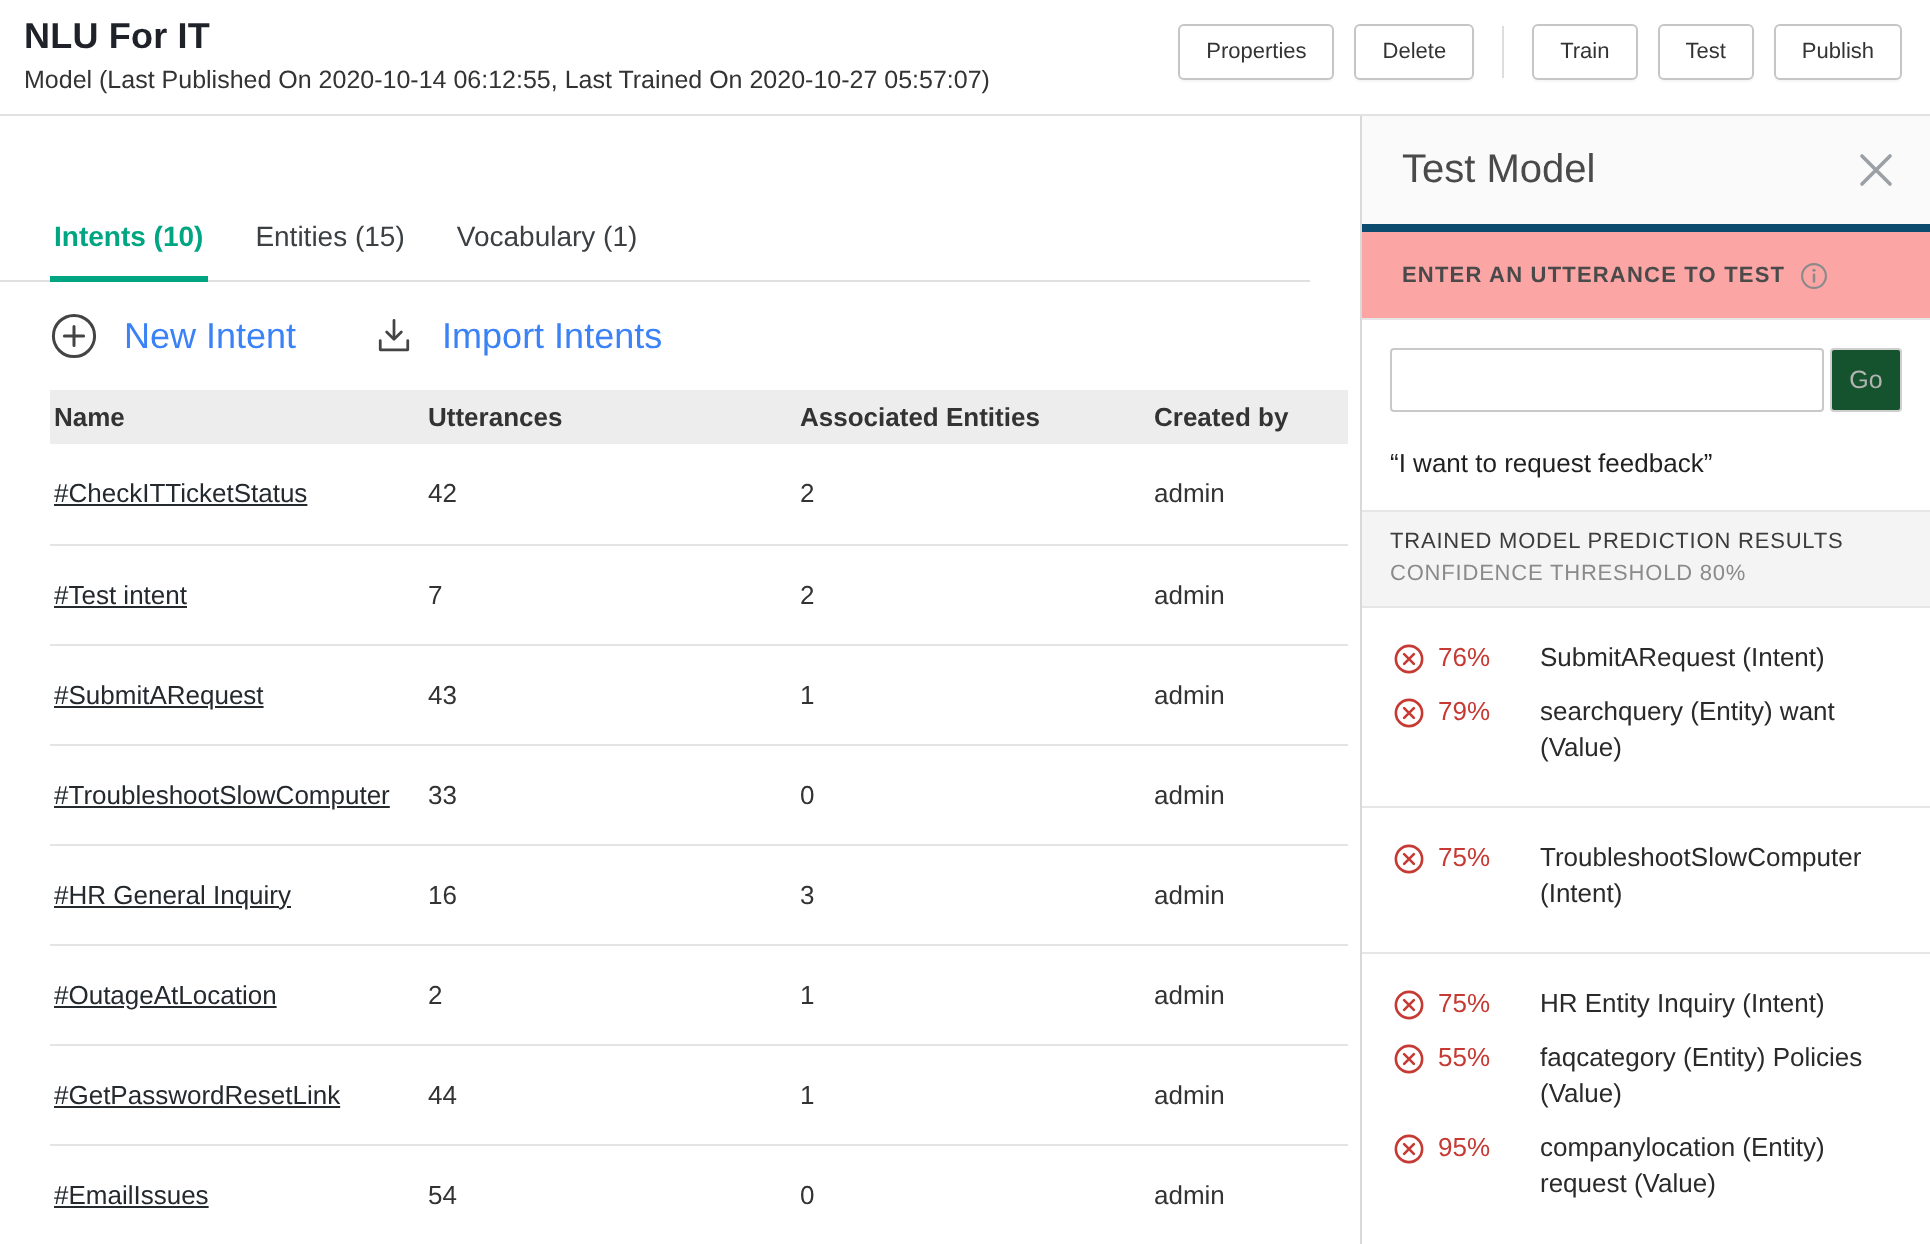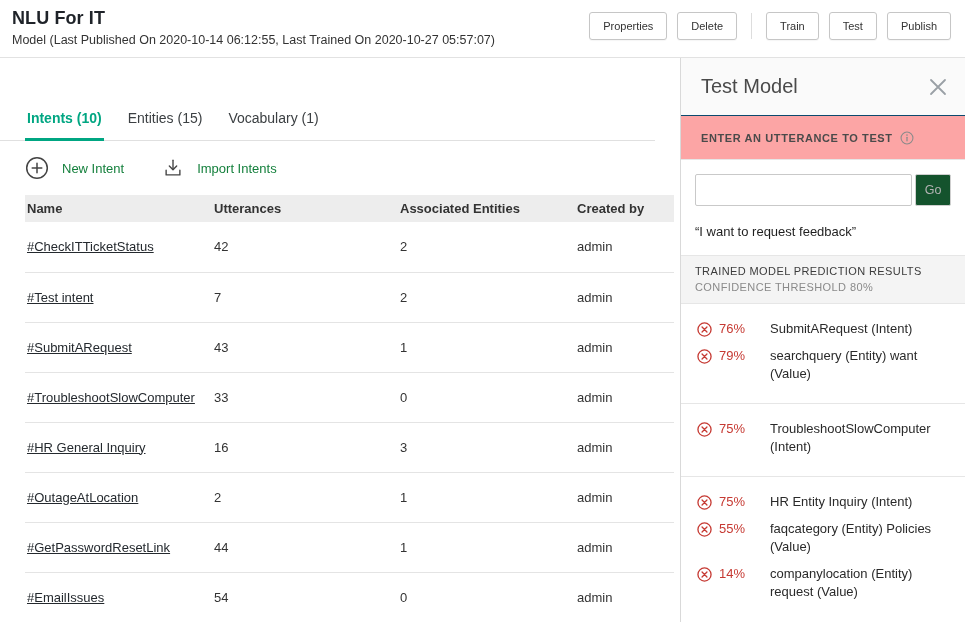--- a/index.html
+++ b/index.html
@@ -35,41 +35,41 @@
   .tabs {
     display: flex; gap: 22px; margin-top: 50px; padding-left: 25px;
     border-bottom: 1px solid #e0e0e0; width: 655px; margin-right: 6px;
   }
   .tab { font-size: 14px; color: #3c4043; padding: 2px 2px 12px 2px; cursor: pointer; }
   .tab.active { color: #00a682; font-weight: 700; border-bottom: 3px solid #00a682; margin-bottom: -1px; }
 
   
   .toolbar { display: flex; align-items: center; gap: 38px; padding: 15px 0 15px 25px; }
   .tool { display: flex; align-items: center; gap: 13px; cursor: pointer; }
-  .tool-label { font-size: 13px; color: #15803d; }
+  .tool-label { font-size: 18px; color: #3b82f6; }
   .tool-icon { display: inline-flex; align-items: center; }
 
   
   .intents-table { border-collapse: collapse; margin-left: 25px; width: 649px; table-layout: fixed; font-size: 13px; }
   .intents-table th {
     background: #ededed; text-align: left; font-weight: 700; color: #333;
     height: 27px; padding: 0 6px 0 2px; font-size: 13px;
   }
   .intents-table td { height: 50px; padding: 0 6px 0 2px; border-bottom: 1px solid #e4e4e4; color: #333; }
   .col-name { width: 187px; }
   .col-utt  { width: 186px; margin-top: 24px; }
   .col-ent  { width: 177px; }
   .col-by   { width: 99px; }
   .intent-link { color: #24292e; text-decoration: underline; cursor: pointer; }
 
   
   .test-panel { width: 285px; flex: none; border-left: 1px solid #d9d9d9; background: #fff; display: flex; flex-direction: column; overflow: hidden; }
   .panel-header {
     height: 58px; flex: none; display: flex; justify-content: space-between; align-items: center;
-    padding: 0 16px 0 20px; border-bottom: 1px solid #0c4a6e; background: #fafafa;
+    padding: 0 16px 0 20px; border-bottom: 4px solid #0c4a6e; background: #fafafa;
   }
   .panel-title { font-size: 20px; font-weight: 400; color: #4a4a4a; }
   .close-icon { cursor: pointer; display: inline-flex; }
 
   .label-band {
     background: #fca5a5; border-bottom: 1px solid #e6e6e6; height: 44px; flex: none;
     display: flex; align-items: center; gap: 7px; padding: 0 20px;
     font-size: 11px; font-weight: 700; letter-spacing: 0.6px; color: #4a4a4a;
   }
   .info-icon { display: inline-flex; cursor: pointer; }
@@ -307,21 +307,21 @@
             <span class="pct">55%</span>
             <span class="rtext">faqcategory (Entity) Policies (Value)</span>
           </div>
           <div class="result-item">
             <span class="rx-icon">
               <svg width="15" height="15" viewBox="0 0 16 16">
                   <circle cx="8" cy="8" r="7" fill="none" stroke="#c63a33" stroke-width="1.4"></circle>
                   <path d="M5.4 5.4l5.2 5.2M10.6 5.4L5.4 10.6" stroke="#c63a33" stroke-width="1.4" stroke-linecap="round"></path>
                 </svg>
             </span>
-            <span class="pct">14%</span>
+            <span class="pct">95%</span>
             <span class="rtext">companylocation (Entity) request (Value)</span>
           </div>
         </div>
 
       </div>
     </aside>
   </div>
 </div>
 
 </body></html>

